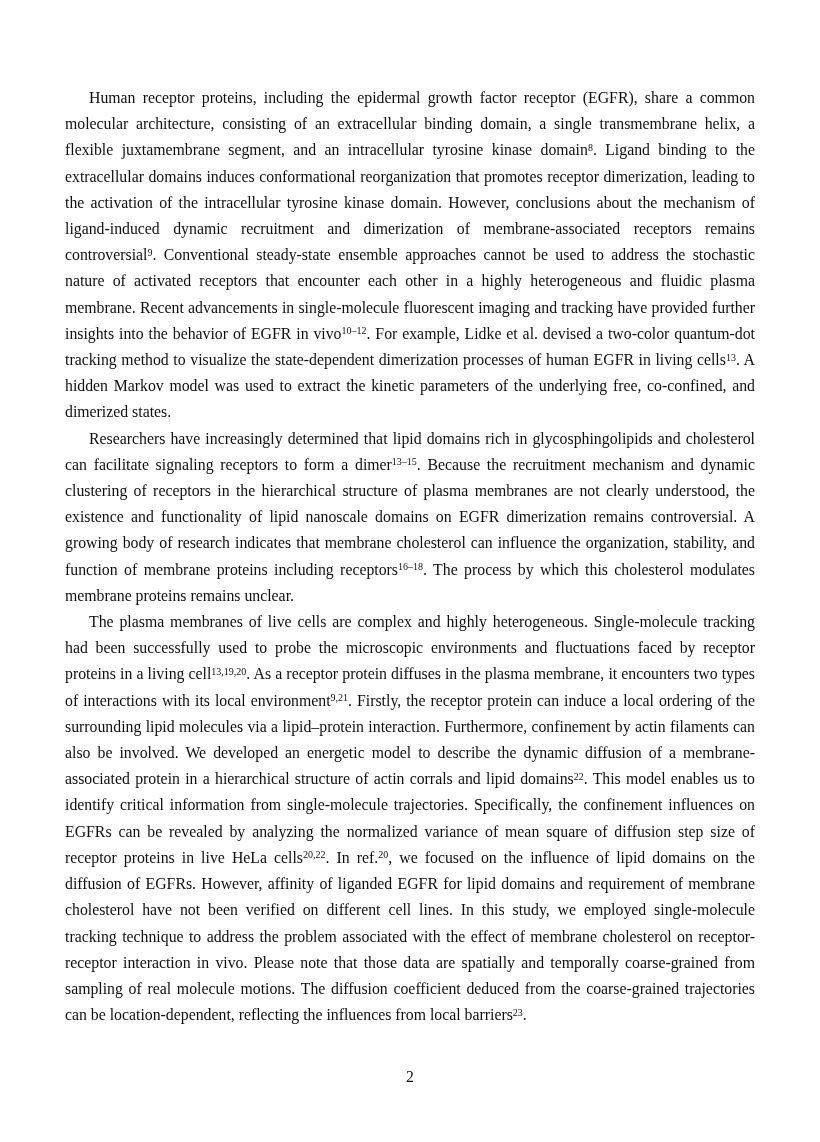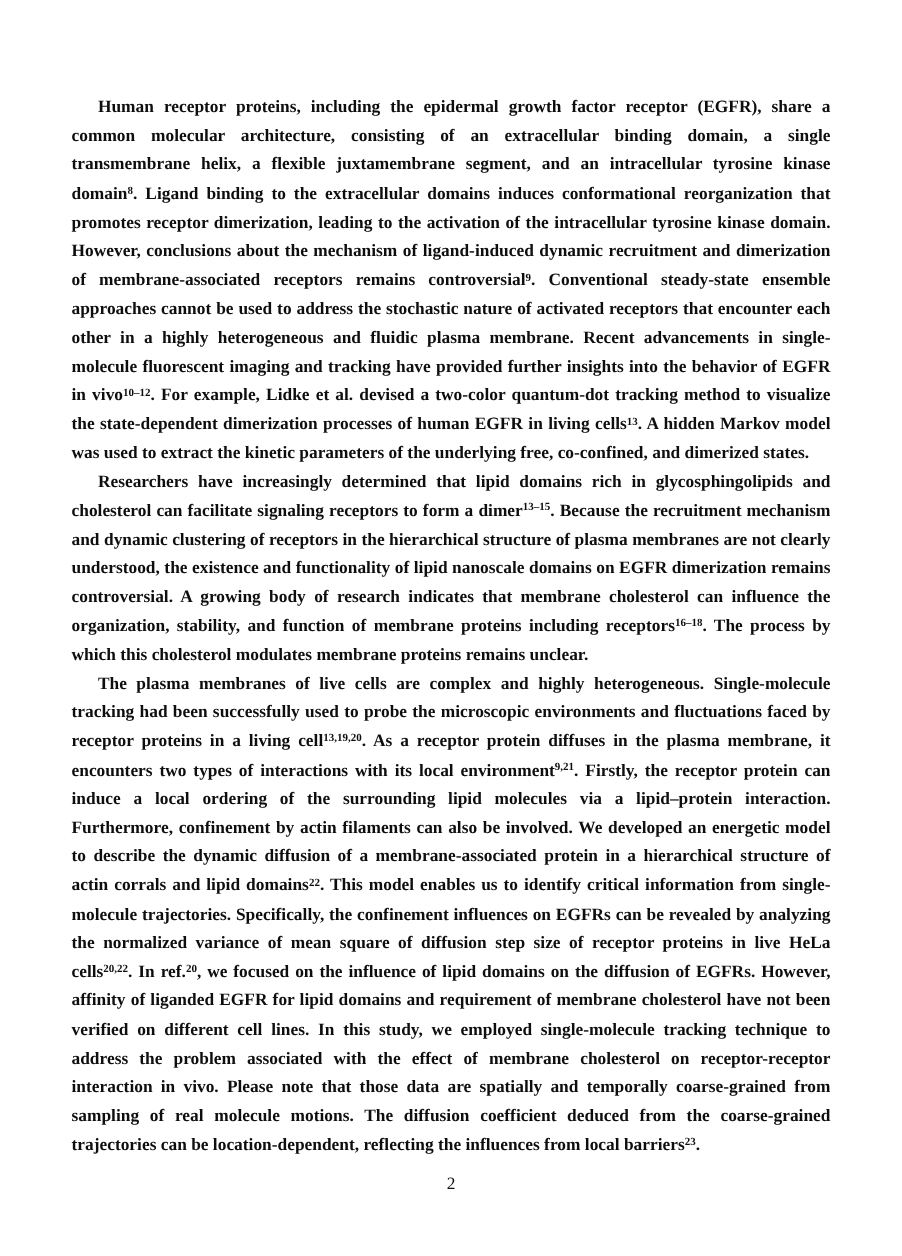--- a/index.html
+++ b/index.html
@@ -18,21 +18,20 @@
   }
   .content {
     position: absolute;
     left: 65px;
     top: 85px;
     width: 690px;
     font-size: 15.8px;
     line-height: 26.2px;
     text-align: justify;
     hyphens: auto;
-    font-weight: bold;
     -webkit-hyphens: auto;
   }
   .content p {
     margin: 0;
     padding: 0;
     text-indent: 24px;
   }
   .content sup {
     font-size: 10px;
     line-height: 0;

